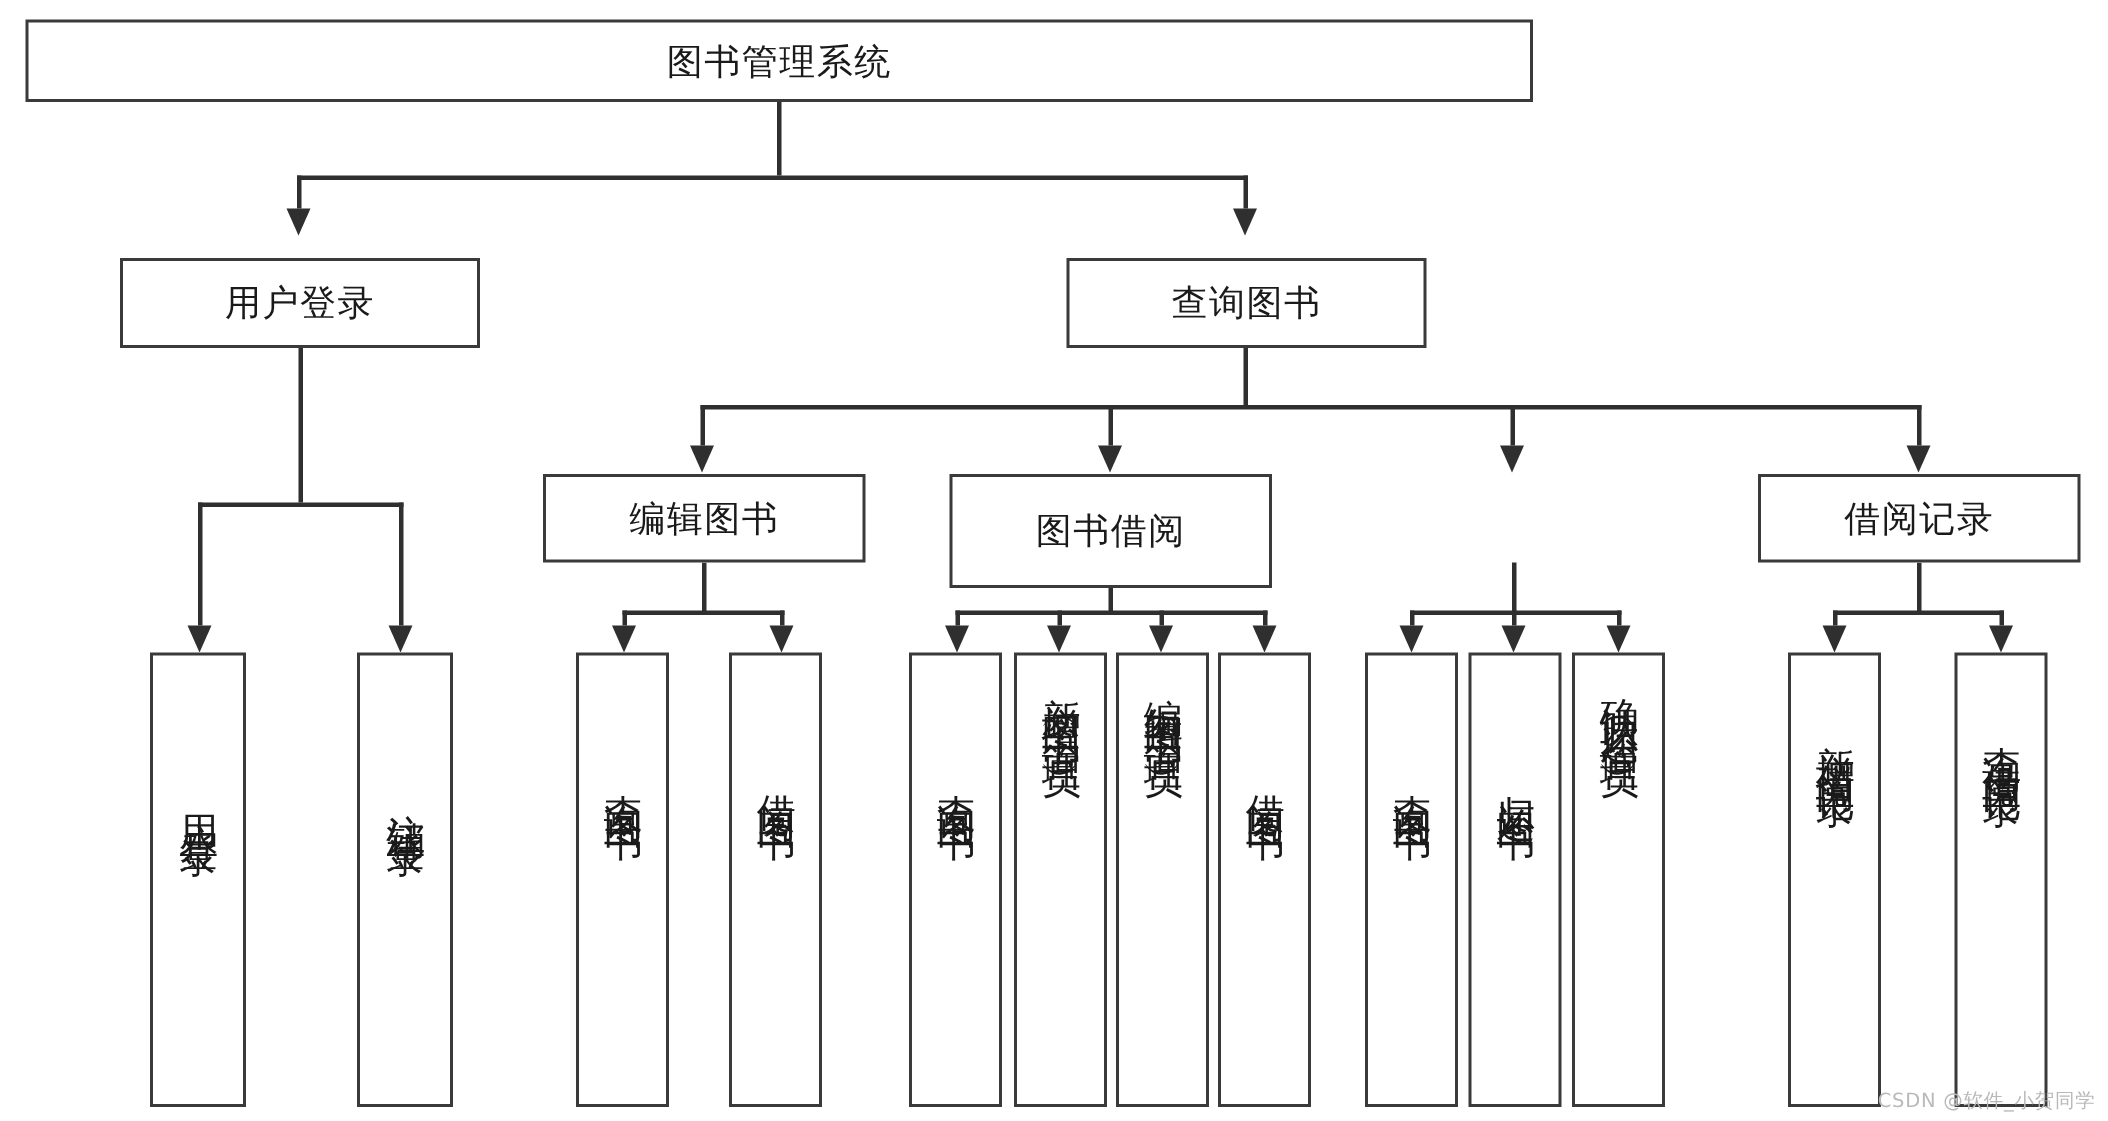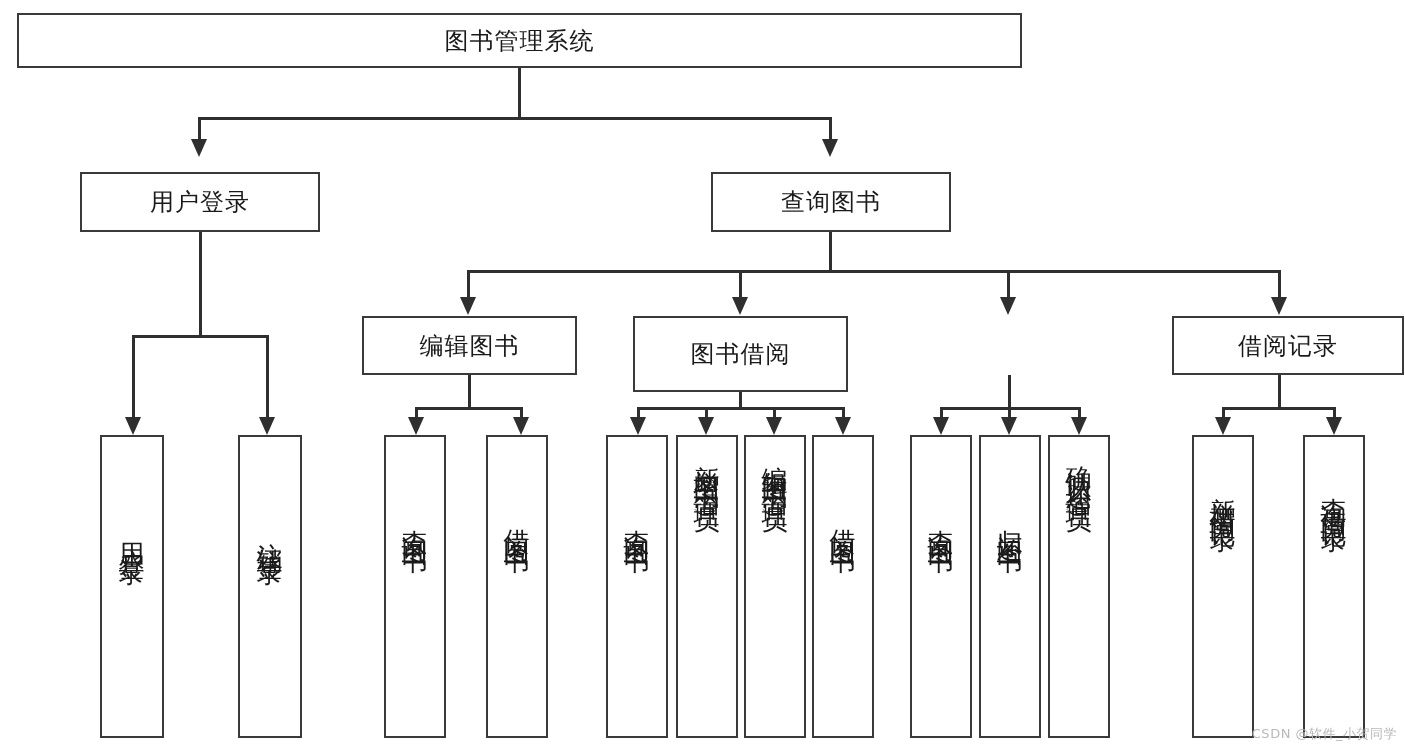--- a/index.html
+++ b/index.html
@@ -122,21 +122,21 @@
   <div class="arrow" style="left:732px;top:297px;"></div>
   <div class="arrow" style="left:1000px;top:297px;"></div>
   <div class="arrow" style="left:1271px;top:297px;"></div>
 
   <div class="node h-node" style="left:362px;top:316px;width:215px;height:59px;">
     <span class="lbl">编辑图书</span>
   </div>
   <div class="node h-node" style="left:633px;top:316px;width:215px;height:76px;">
     <span class="lbl">图书借阅</span>
   </div>
-  <div class="node h-node" style="left:1172px;top:316px;width:232px;height:59px;">
+  <div class="node h-node" style="left:1172px;top:316px;width:215px;height:59px;">
     <span class="lbl">借阅记录</span>
   </div>
 
   <div class="lineV" style="left:468px;top:375px;width:3px;height:33px;"></div>
   <div class="lineH" style="left:415px;top:407px;width:108px;height:3px;"></div>
   <div class="lineV" style="left:415px;top:407px;width:3px;height:10px;"></div>
   <div class="lineV" style="left:520px;top:407px;width:3px;height:10px;"></div>
   <div class="arrow" style="left:408px;top:417px;"></div>
   <div class="arrow" style="left:513px;top:417px;"></div>
 

